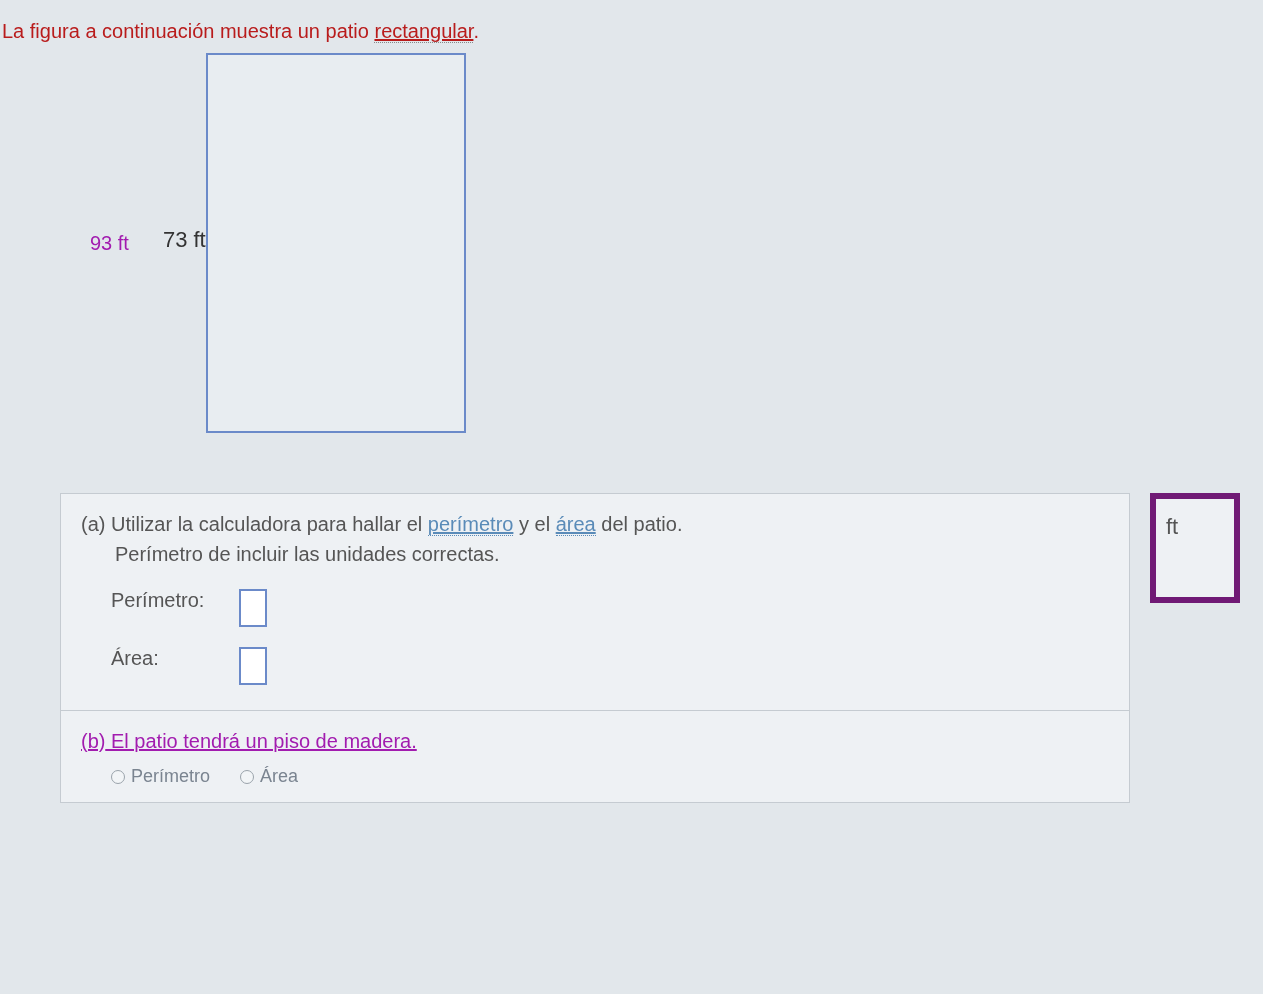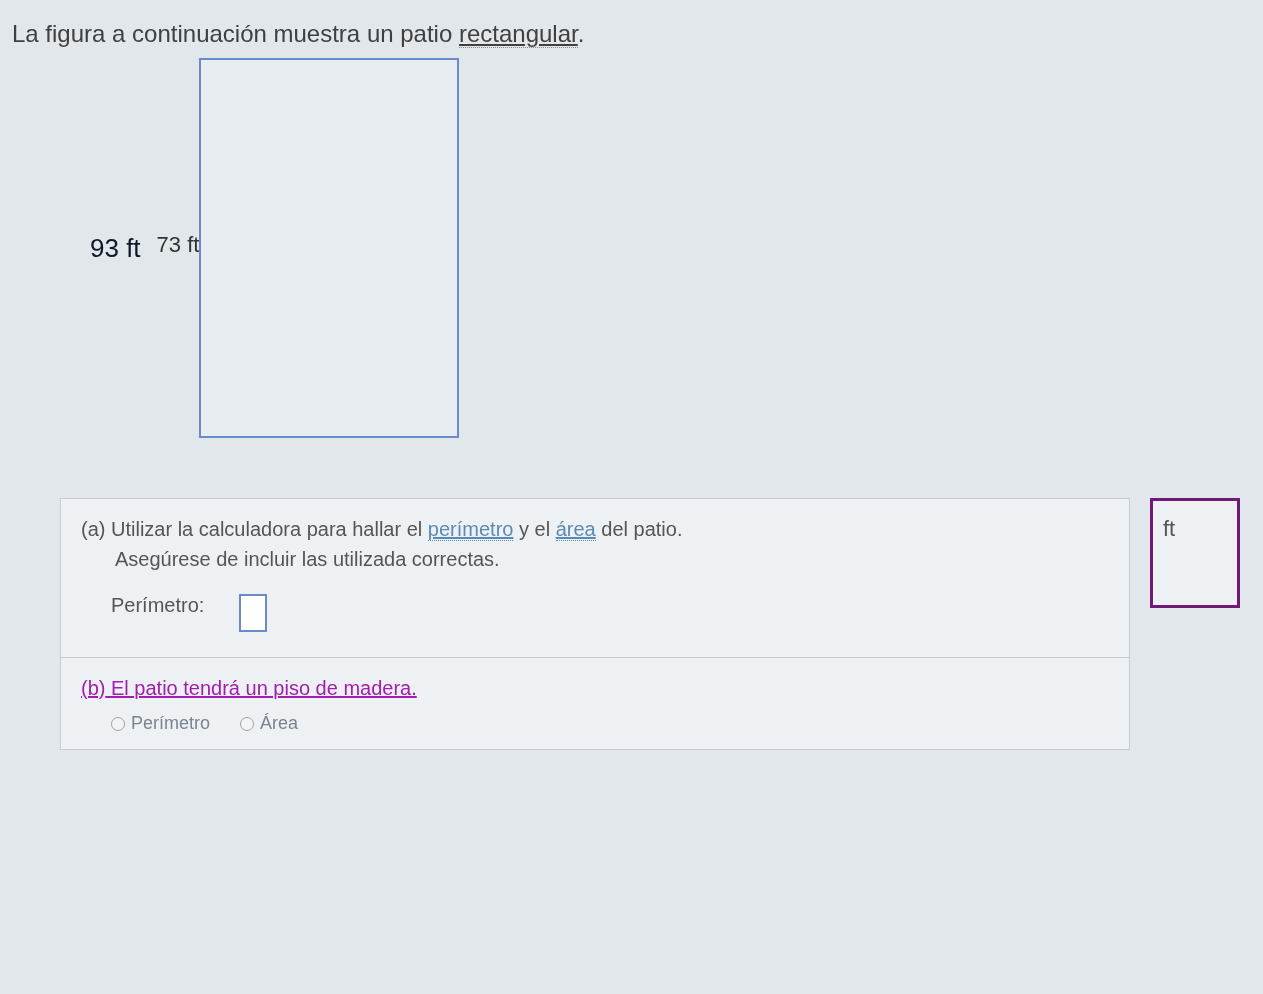--- a/index.html
+++ b/index.html
@@ -10,37 +10,37 @@
     body {
       font-family: Arial, Helvetica, sans-serif;
       background: #e2e7eb;
       color: #333;
       padding: 0;
       width: 1263px;
       height: 994px;
       overflow: hidden;
     }
     .problem-text {
-      font-size: 24px;
-      color: #404040;
-      padding: 20px 0 0 12px;
+      font-size: 20px;
+      color: #b91c1c;
+      padding: 20px 0 0 2px;
     }
     .underlined {
       text-decoration: underline;
       border-bottom: 1px dotted #888;
     }
     .figure-wrap {
       display: flex;
       align-items: center;
       margin: 10px 0 60px 90px;
     }
     .side-label {
-      font-size: 26px;
-      color: #0f172a;
-      margin-right: 16px;
+      font-size: 20px;
+      color: #a21caf;
+      margin-right: 34px;
     }
     .top-label {
       text-align: center;
       font-size: 22px;
       color: #333;
       margin-bottom: 6px;
     }
     .rect-column {
       display: flex;
       flex-direction: row;
@@ -109,21 +109,21 @@
       gap: 6px;
     }
     .radio-circle {
       width: 14px;
       height: 14px;
       border: 1.5px solid #9aa3ab;
       border-radius: 50%;
       background: #f2f5f7;
     }
     .sidebox {
-      border: 3px solid #701a75;
+      border: 6px solid #701a75;
       background: #eef1f4;
       width: 90px;
       height: 110px;
       padding: 15px 10px;
       font-size: 22px;
       color: #555;
     }
   </style>
 </head>
 <body>
@@ -138,24 +138,28 @@
     <div class="top-label">73 ft</div>
     <div class="rectangle"></div>
   </div>
 </div>
 
 <div class="questions">
   <div class="qbox">
     <div class="qpart">
       <div class="qlabel">
         <span>(a)</span><span> Utilizar la calculadora para hallar el </span><span class="link-style">perímetro</span><span> y el </span><span class="link-style">área</span><span> del patio.</span><br>
-        <span style="margin-left:34px;display:inline-block;">Asegúrese de incluir las utilizada correctas.</span>
+        <span style="margin-left:34px;display:inline-block;">Perímetro de incluir las unidades correctas.</span>
       </div>
       <div class="answer-row">
         <div class="answer-label">Perímetro:</div>
+        <div class="answer-input"></div>
+      </div>
+      <div class="answer-row">
+        <div class="answer-label">Área:</div>
         <div class="answer-input"></div>
       </div>
     </div>
     <div class="qpart" style="color:#8a929b;">
       <div class="qlabel" style="color:#a21caf;text-decoration:underline;">
         <span>(b)</span><span> El patio tendrá un piso de madera.</span><br>
       </div>
       <div class="radio-row">
         <div class="radio-opt">
           <div class="radio-circle"></div>

